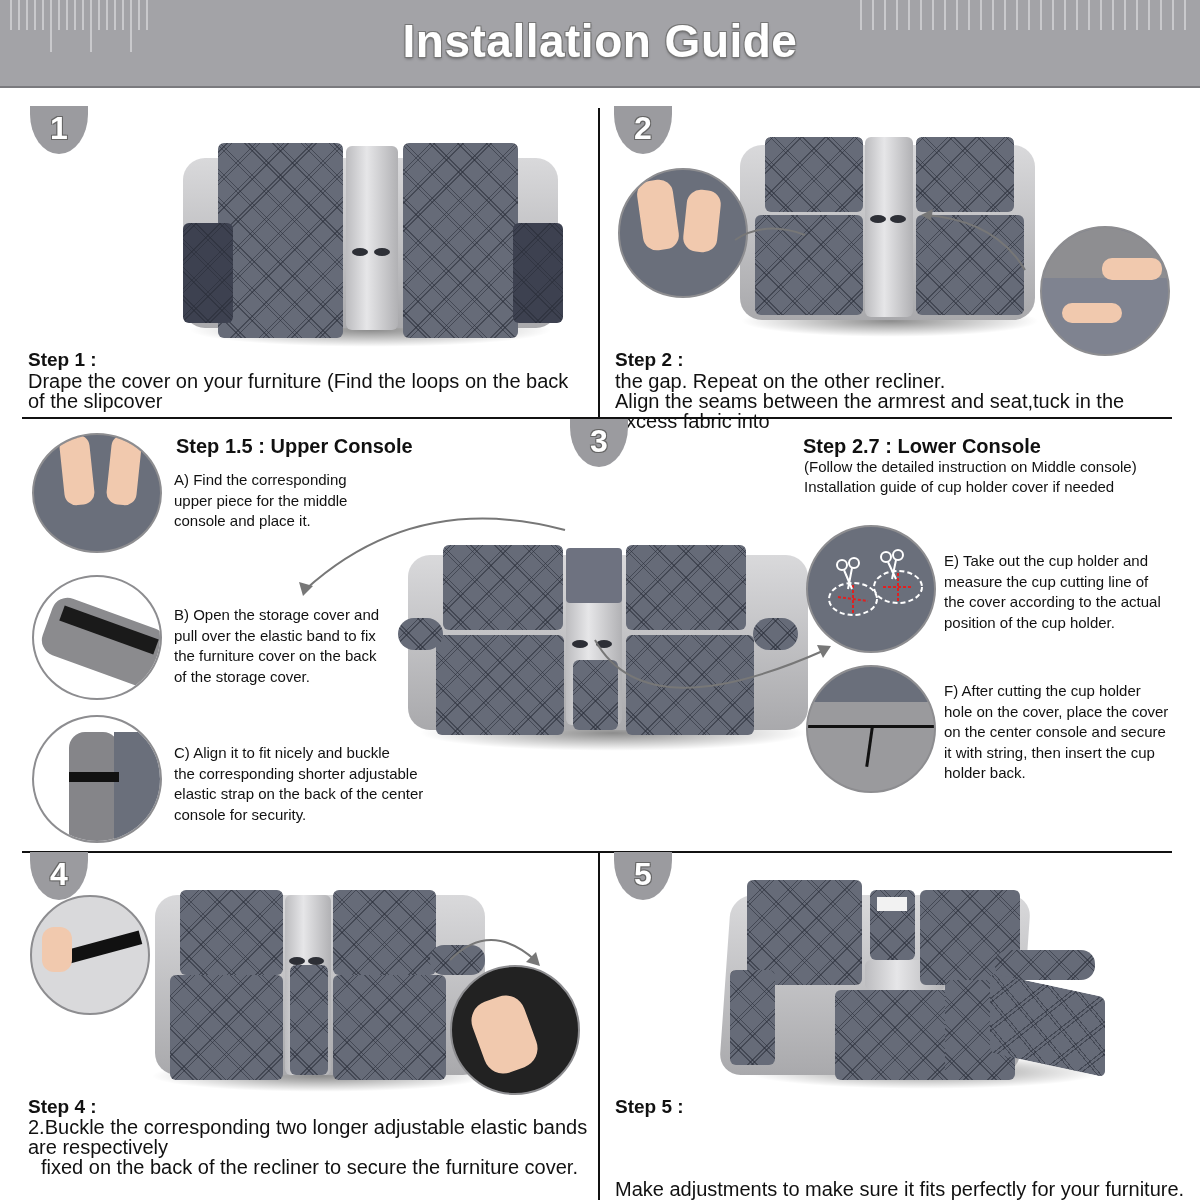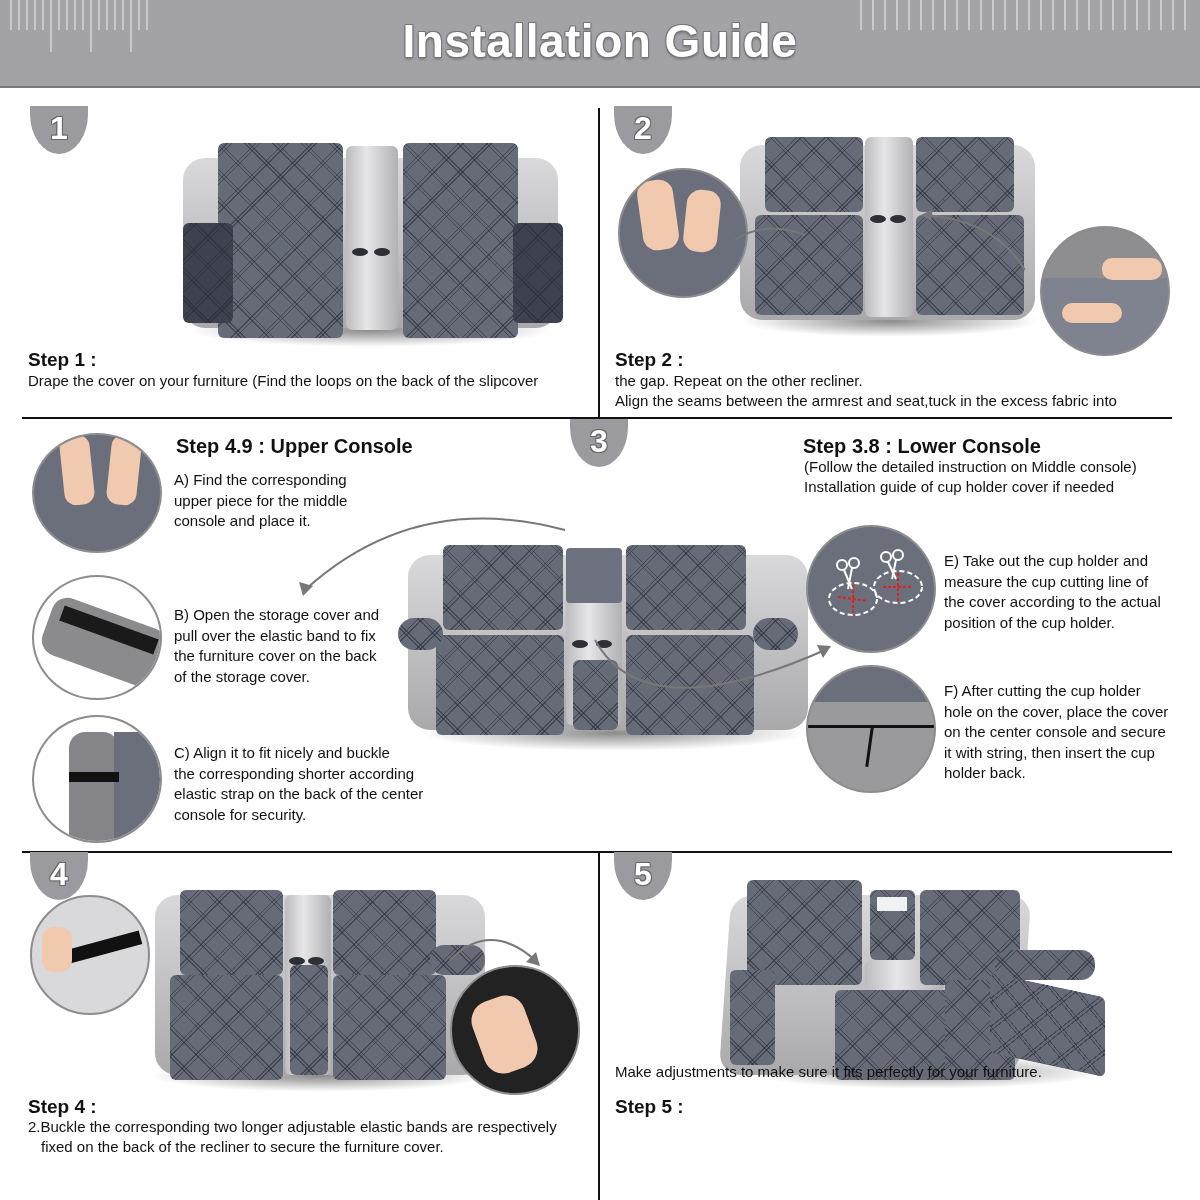--- a/index.html
+++ b/index.html
@@ -18,21 +18,21 @@
   .hline{height:2px;background:#111}
   .vline{width:2px;background:#111}
 
   
   .badge{width:58px;height:48px;background:#9b9b9f;border-radius:0 0 29px 29px / 0 0 40px 40px;
          color:#fff;font-weight:bold;font-size:32px;text-align:center;line-height:44px;
          text-shadow:-1px -1px 0 #666,1px -1px 0 #666,-1px 1px 0 #666,1px 1px 0 #666}
 
   
   .step-h{font-size:19px;font-weight:bold;color:#111}
-  .step-p{font-size:15px;line-height:20px;color:#111}
+  .step-p{font-size:20px;line-height:20px;color:#111}
   .sub-h{font-size:20px;font-weight:bold}
   .sub-p{font-size:15px;line-height:20.5px}
 
   
   .sofa{position:absolute}
   .frame{position:absolute;background:linear-gradient(180deg,#d9d9db,#a9a9ac);border-radius:22px}
   .cover{position:absolute;border-radius:6px;
      background-color:#666b78;
      background-image:
        repeating-linear-gradient(45deg,rgba(255,255,255,0) 0 16px,rgba(40,44,55,.55) 16px 17px,rgba(255,255,255,0) 17px 19px,rgba(40,44,55,.55) 19px 20px),
@@ -159,21 +159,21 @@
   <div class="abs step-h" style="left:615px;top:349px">Step 2 :</div>
   <div class="abs step-p" style="left:615px;top:371px;width:570px">
     <div>the gap. Repeat on the other recliner.</div>
     <div>Align the seams between the armrest and seat,tuck in the excess fabric into</div>
   </div>
 </section>
 
 <section>
   <div class="abs badge" style="left:570px;top:419px">3</div>
 
-  <div class="abs sub-h" style="left:176px;top:435px">Step 4.9 : Upper Console</div>
+  <div class="abs sub-h" style="left:176px;top:435px">Step 1.5 : Upper Console</div>
 
   <div class="circle" style="left:32px;top:433px;width:130px;height:120px">
     <div style="position:absolute;left:28px;top:0;width:30px;height:70px;background:#f1c9ae;border-radius:12px;transform:rotate(-6deg)"></div>
     <div style="position:absolute;left:75px;top:0;width:30px;height:70px;background:#f1c9ae;border-radius:12px;transform:rotate(6deg)"></div>
   </div>
   <div class="abs sub-p" style="left:174px;top:470px">
     <div>A) Find the corresponding</div>
     <div>upper piece for the middle</div>
     <div>console and place it.</div>
   </div>
@@ -189,21 +189,21 @@
     <div>of the storage cover.</div>
   </div>
 
   <div class="circle" style="left:32px;top:715px;width:130px;height:128px;background:#fff">
     <div style="position:absolute;left:35px;top:15px;width:50px;height:115px;background:#858589;border-radius:16px 16px 0 0"></div>
     <div style="position:absolute;left:80px;top:15px;width:55px;height:115px;background:#6a6f7b"></div>
     <div style="position:absolute;left:35px;top:55px;width:50px;height:10px;background:#111"></div>
   </div>
   <div class="abs sub-p" style="left:174px;top:743px">
     <div>C) Align it to fit nicely and buckle</div>
-    <div>the corresponding shorter according</div>
+    <div>the corresponding shorter adjustable</div>
     <div>elastic strap on the back of the center</div>
     <div>console for security.</div>
   </div>
 
   <div class="sofa" style="left:398px;top:540px;width:420px;height:205px">
     <div class="shadow" style="left:20px;top:175px;width:390px;height:36px"></div>
     <div class="frame" style="left:10px;top:15px;width:400px;height:175px"></div>
     <div class="console" style="left:168px;top:55px;width:56px;height:130px"></div>
     <div style="position:absolute;left:168px;top:8px;width:56px;height:55px;background:#6e7280;border-radius:4px"></div>
     <div class="cup" style="left:174px;top:100px"></div>
@@ -216,21 +216,21 @@
     <div class="cover" style="left:0;top:78px;width:45px;height:32px;border-radius:16px"></div>
     <div class="cover" style="left:355px;top:78px;width:45px;height:32px;border-radius:16px"></div>
   </div>
   <svg class="arrow" style="left:295px;top:500px" width="560" height="210">
     <path d="M270 30 Q 120 -10 10 90" stroke="#777" stroke-width="2" fill="none"></path>
     <polygon points="8,96 4,82 18,86" fill="#777"></polygon>
     <path d="M300 140 Q 350 230 530 150" stroke="#777" stroke-width="2" fill="none"></path>
     <polygon points="536,146 522,145 528,158" fill="#777"></polygon>
   </svg>
 
-  <div class="abs sub-h" style="left:803px;top:435px">Step 3.8 : Lower Console</div>
+  <div class="abs sub-h" style="left:803px;top:435px">Step 2.7 : Lower Console</div>
   <div class="abs sub-p" style="left:804px;top:457px;line-height:20px">
     <div>(Follow the detailed instruction on Middle console)</div>
     <div>Installation guide of cup holder cover if needed</div>
   </div>
 
   <div class="circle" style="left:806px;top:525px;width:130px;height:128px">
     <svg width="130" height="128">
       <ellipse cx="45" cy="72" rx="24" ry="16" fill="none" stroke="#fff" stroke-width="2" stroke-dasharray="5,3"></ellipse>
       <ellipse cx="90" cy="60" rx="24" ry="16" fill="none" stroke="#fff" stroke-width="2" stroke-dasharray="5,3"></ellipse>
       <path d="M30 70 L60 74 M45 58 L45 88 M75 60 L105 60 M90 46 L90 76" stroke="#e02020" stroke-width="2" stroke-dasharray="3,2"></path>
@@ -311,16 +311,16 @@
     <div style="position:absolute;left:152px;top:22px;width:30px;height:14px;background:#f2f2f2"></div>
     <div class="cover" style="left:195px;top:15px;width:100px;height:95px"></div>
     <div class="cover" style="left:5px;top:95px;width:45px;height:95px"></div>
     <div class="cover" style="left:110px;top:115px;width:120px;height:90px"></div>
     <div class="cover" style="left:220px;top:105px;width:70px;height:100px"></div>
     <div class="cover" style="left:270px;top:75px;width:100px;height:30px;border-radius:14px"></div>
     <div class="cover" style="left:265px;top:110px;width:115px;height:80px;transform:skewY(12deg)"></div>
   </div>
 
   <div class="abs step-h" style="left:615px;top:1096px">Step 5 :</div>
-  <div class="abs step-p" style="left:615px;top:1062px;width:570px">
+  <div class="abs step-p" style="left:615px;top:1179px;width:570px">
     <div>Make adjustments to make sure it fits perfectly for your furniture.</div>
   </div>
 </section>
 
 </body></html>

